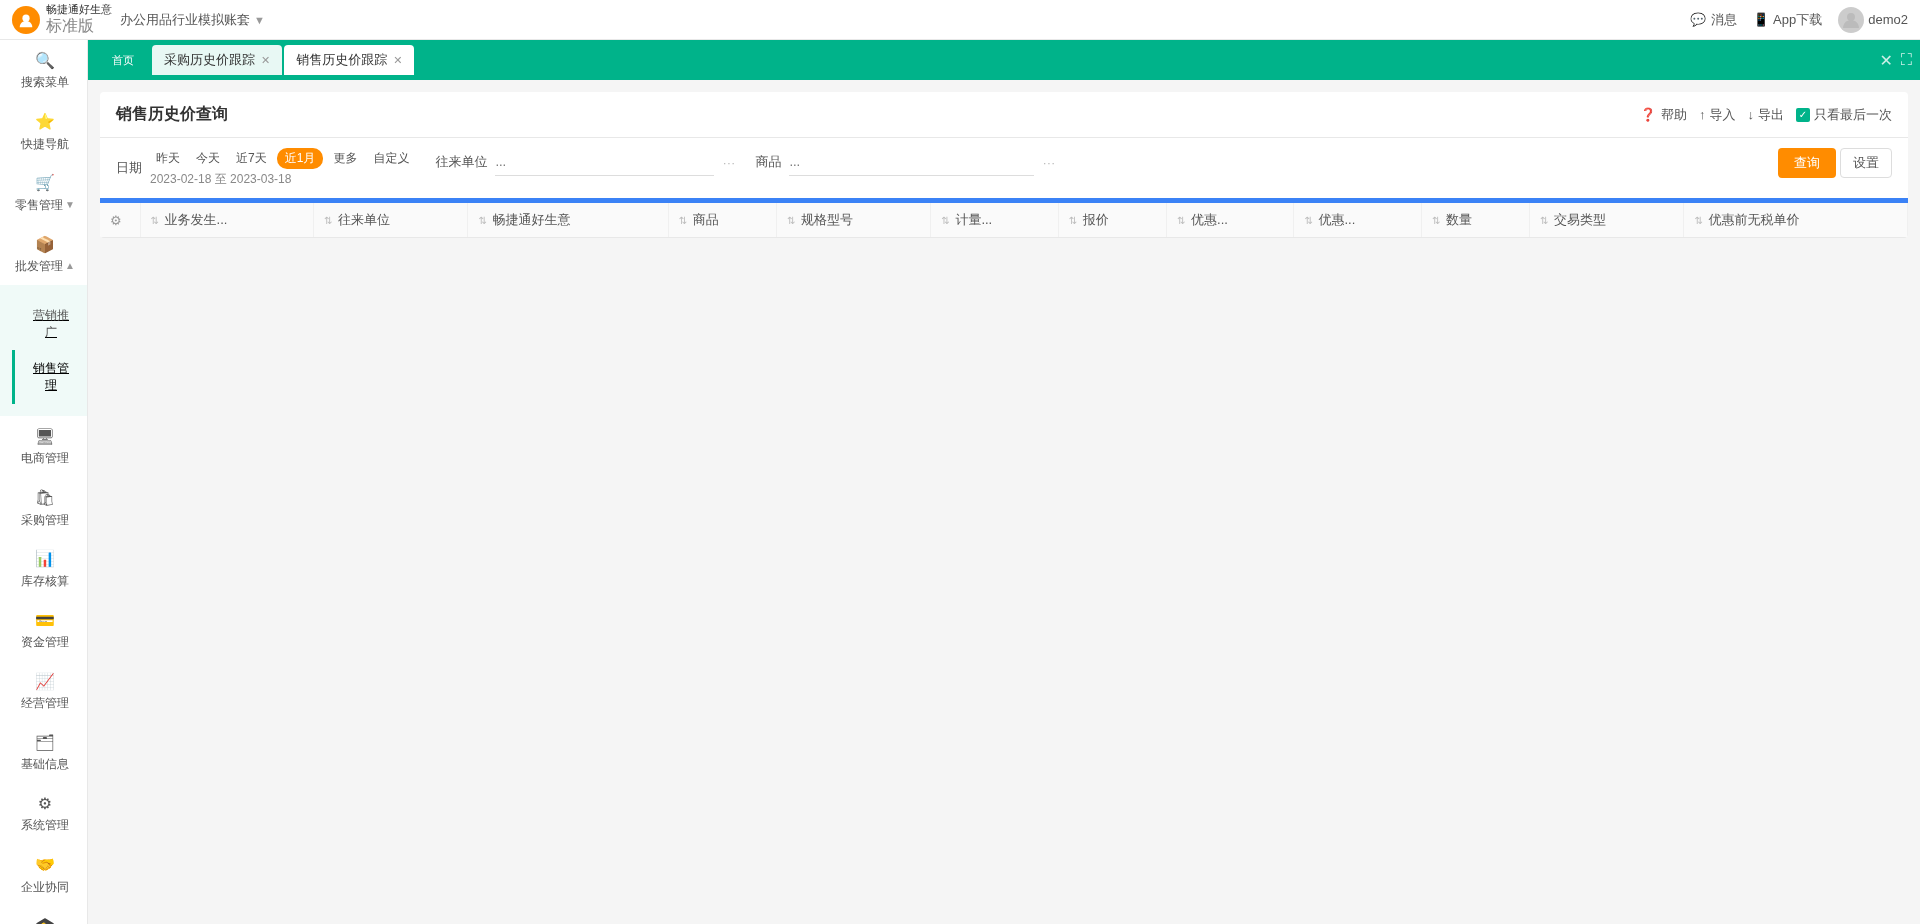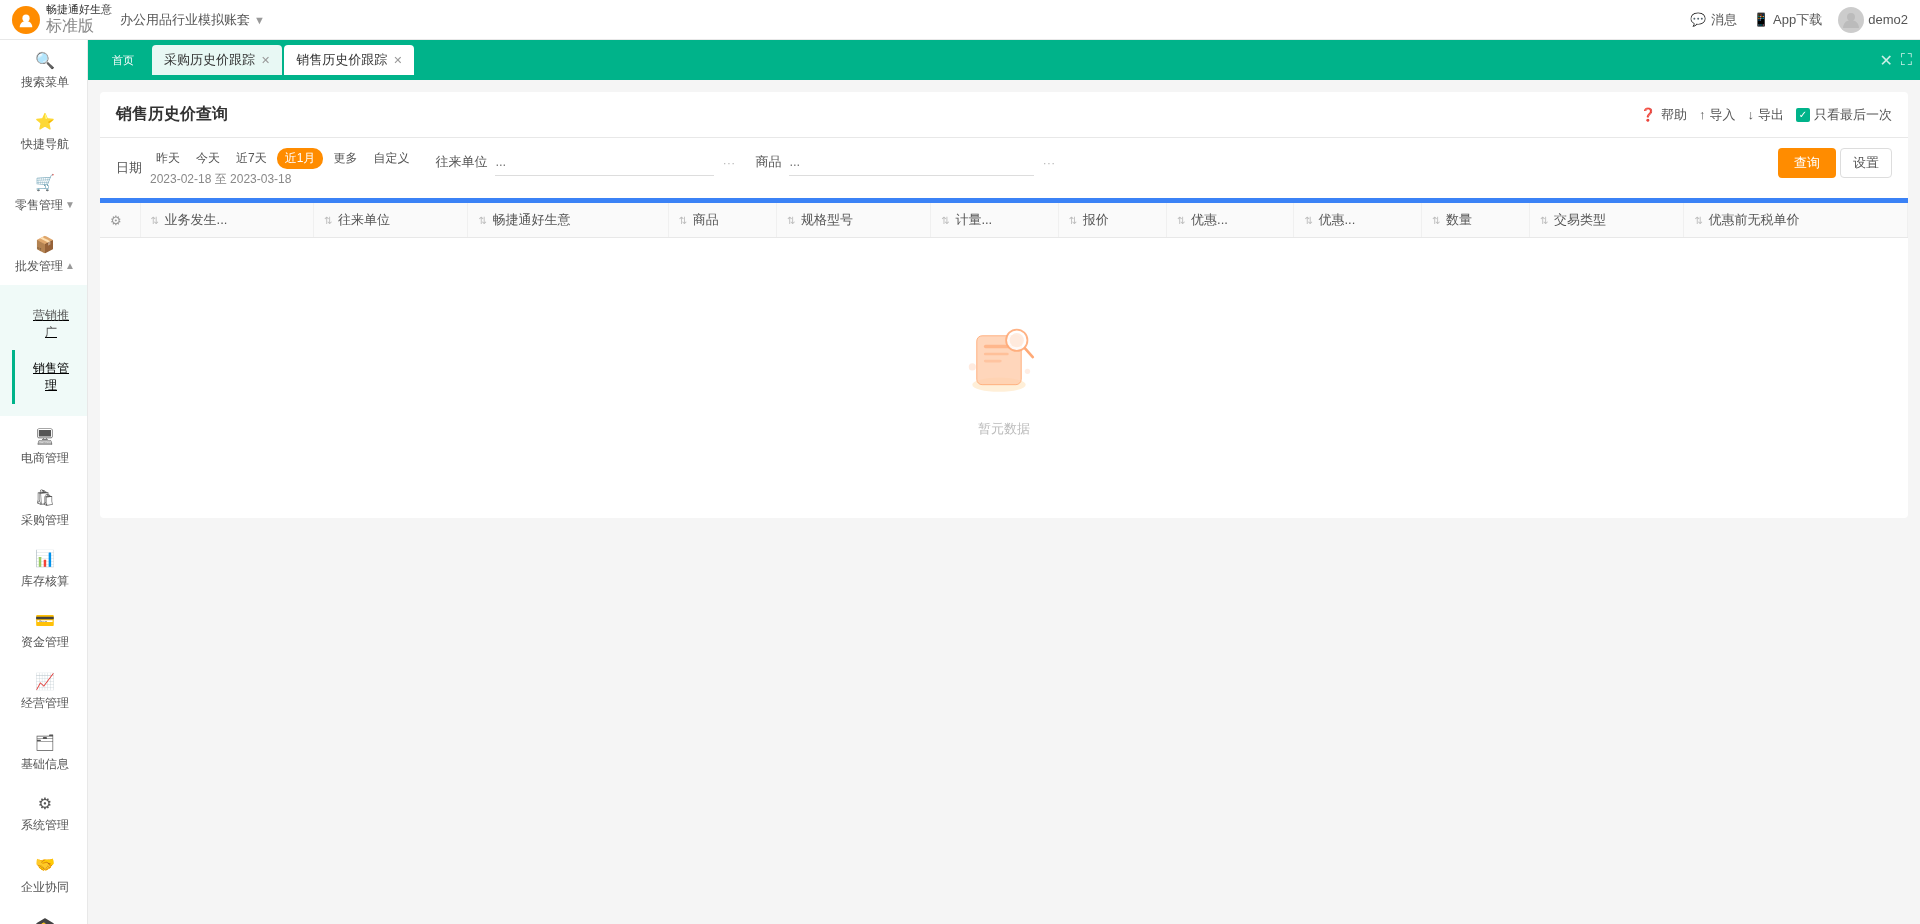--- a/index.html
+++ b/index.html
@@ -423,38 +423,17 @@
               <th>
                 <span class="sort-arrows">⇅</span>
                 <span>优惠前无税单价</span>
               </th>
             </tr>
           </thead>
           <tbody>
           </tbody>
         </table>
 
-        <div class="empty-state">
-          <div class="empty-img">
-            <svg class="scroll-illustration" viewBox="0 0 100 90" xmlns="http://www.w3.org/2000/svg">
-
-              <ellipse cx="50" cy="75" rx="30" ry="8" fill="#ffe0b2" opacity="0.5"></ellipse>
-              <rect x="25" y="20" width="50" height="55" rx="6" fill="#ffccaa" opacity="0.8"></rect>
-              <rect x="25" y="20" width="50" height="55" rx="6" fill="none" stroke="#ffaa77" stroke-width="1"></rect>
-              <rect x="33" y="30" width="34" height="4" rx="2" fill="#ffaa77" opacity="0.7"></rect>
-              <rect x="33" y="39" width="28" height="3" rx="2" fill="#ffaa77" opacity="0.5"></rect>
-              <rect x="33" y="47" width="20" height="3" rx="2" fill="#ffaa77" opacity="0.4"></rect>
-
-              <circle cx="70" cy="25" r="12" fill="#fff" stroke="#ffaa77" stroke-width="2" opacity="0.9"></circle>
-              <circle cx="70" cy="25" r="8" fill="#ffe0cc" opacity="0.6"></circle>
-              <line x1="79" y1="34" x2="88" y2="44" stroke="#ffaa77" stroke-width="3" stroke-linecap="round"></line>
-
-              <circle cx="20" cy="55" r="4" fill="#ffddcc" opacity="0.6"></circle>
-              <circle cx="82" cy="60" r="3" fill="#ffddcc" opacity="0.5"></circle>
-            </svg>
-          </div>
-          <div class="empty-text">暂元数据</div>
-        </div>
       </div>
 
     </div>
   </div>
 </div>
 
 </body></html>

